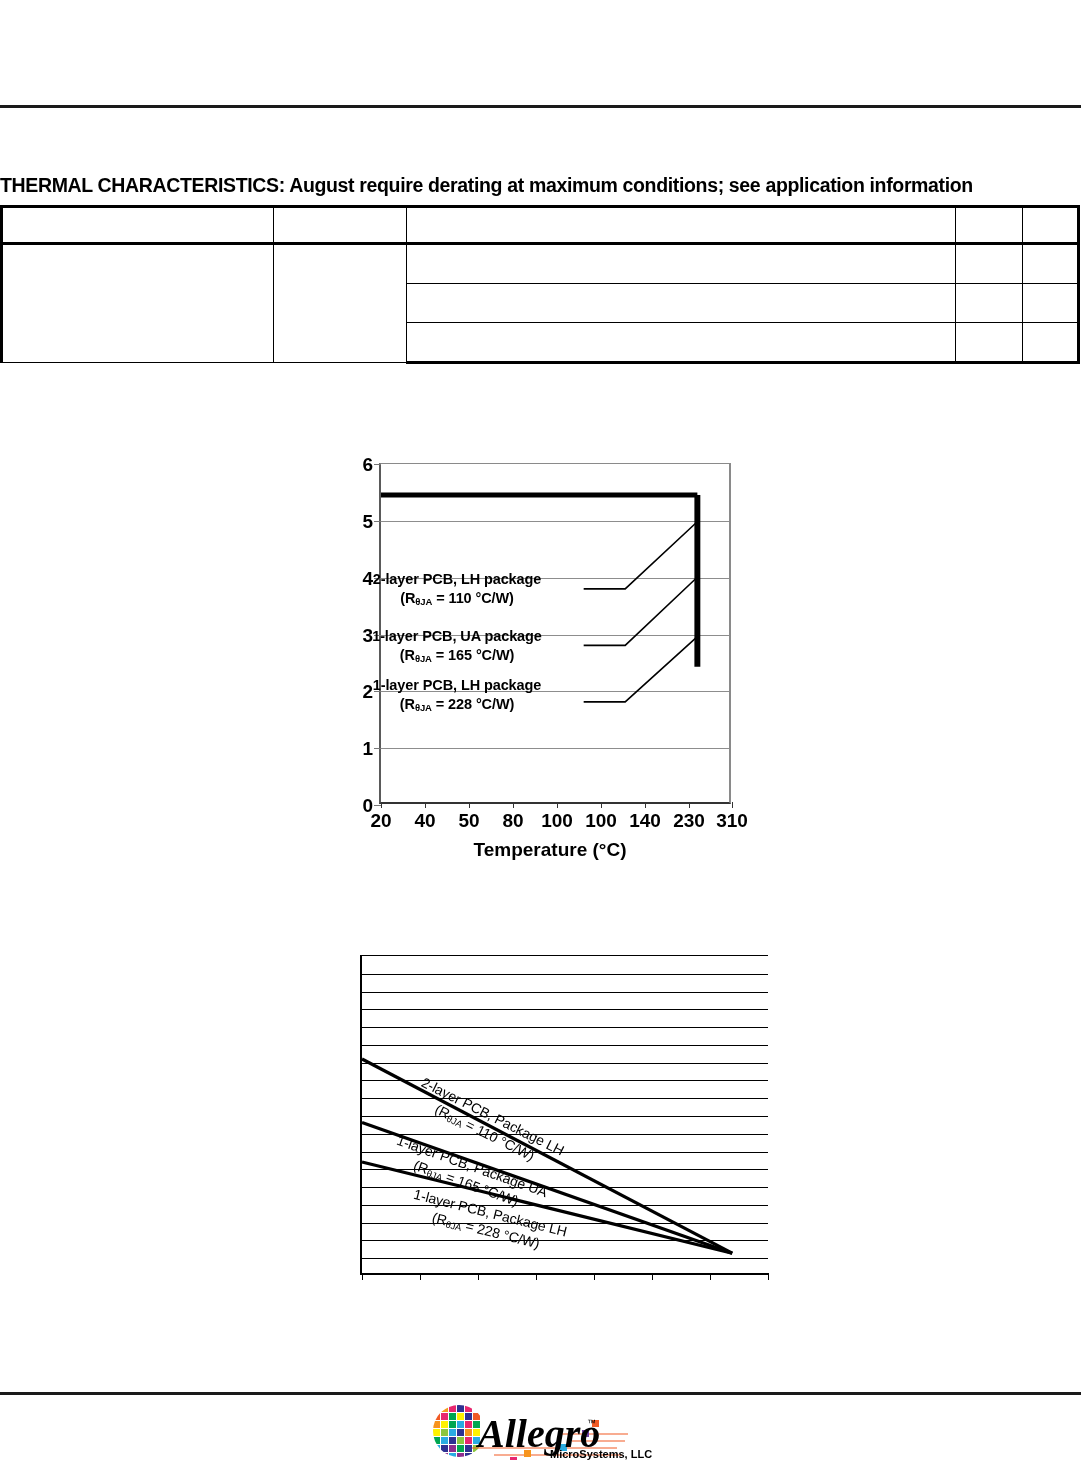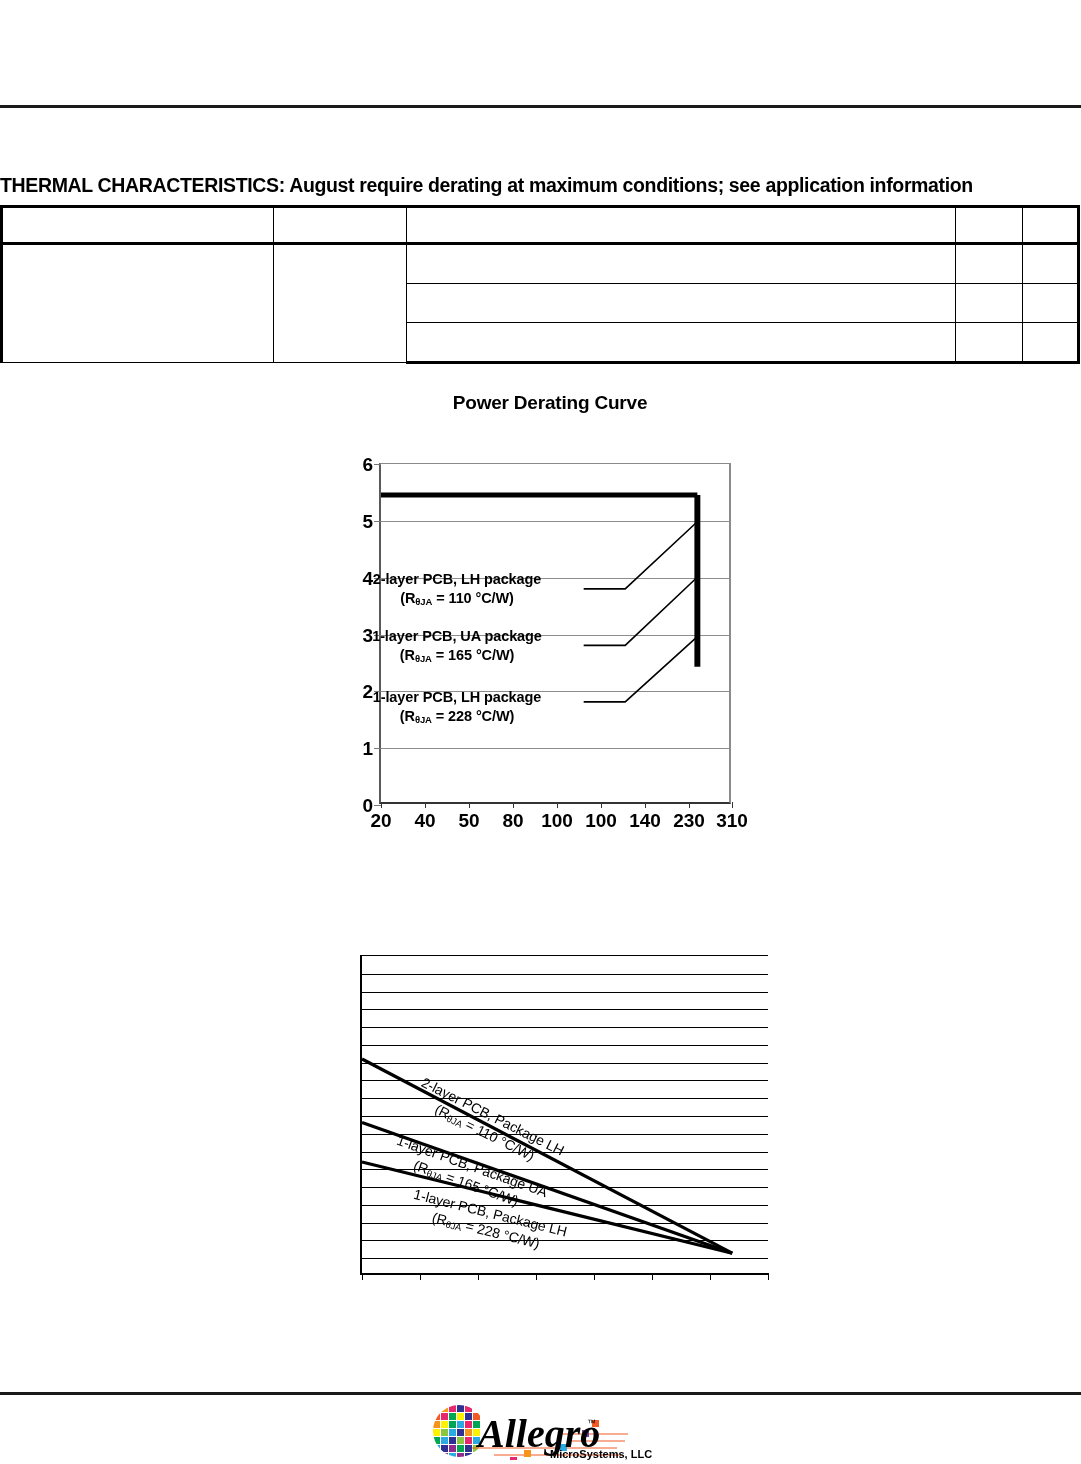--- a/index.html
+++ b/index.html
@@ -257,21 +257,20 @@
     <tr class="body-row last">
       <td></td>
       <td></td>
       <td class="colE"></td>
     </tr>
   </tbody>
 </table>
 
 <div id="chart1">
 
-  <div class="chart-title">Power Derating Curve</div>
 
   <div class="plot1">
 
     <div class="gridline" style="top:56.83px"></div>
     <div class="gridline" style="top:113.67px"></div>
     <div class="gridline" style="top:170.5px"></div>
     <div class="gridline" style="top:227.33px"></div>
     <div class="gridline" style="top:284.17px"></div>
 
     <div class="ytick-mark" style="top:0px"></div>
@@ -325,27 +324,28 @@
     <div class="annot" style="left:-49px; top:106px; width:250px;">
       <span>2-layer PCB, LH package</span><br>
       <span>(R</span><sub>θJA</sub><span> = 110 °C/W)</span>
     </div>
 
     <div class="annot" style="left:-49px; top:163px; width:250px;">
       <span>1-layer PCB, UA package</span><br>
       <span>(R</span><sub>θJA</sub><span> = 165 °C/W)</span>
     </div>
 
-    <div class="annot" style="left:-49px; top:224px; width:250px;">
+    <div class="annot" style="left:-49px; top:212px; width:250px;">
       <span>1-layer PCB, LH package</span><br>
       <span>(R</span><sub>θJA</sub><span> = 228 °C/W)</span>
     </div>
 
   </div>
 
+  <div class="xaxis-title">Temperature (°C)</div>
 </div>
 
 <div id="chart2">
   <div class="plot2">
 
     <div class="gridline2" style="top:17.8px"></div>
     <div class="gridline2" style="top:35.6px"></div>
     <div class="gridline2" style="top:53.3px"></div>
     <div class="gridline2" style="top:71.1px"></div>
     <div class="gridline2" style="top:88.9px"></div>

